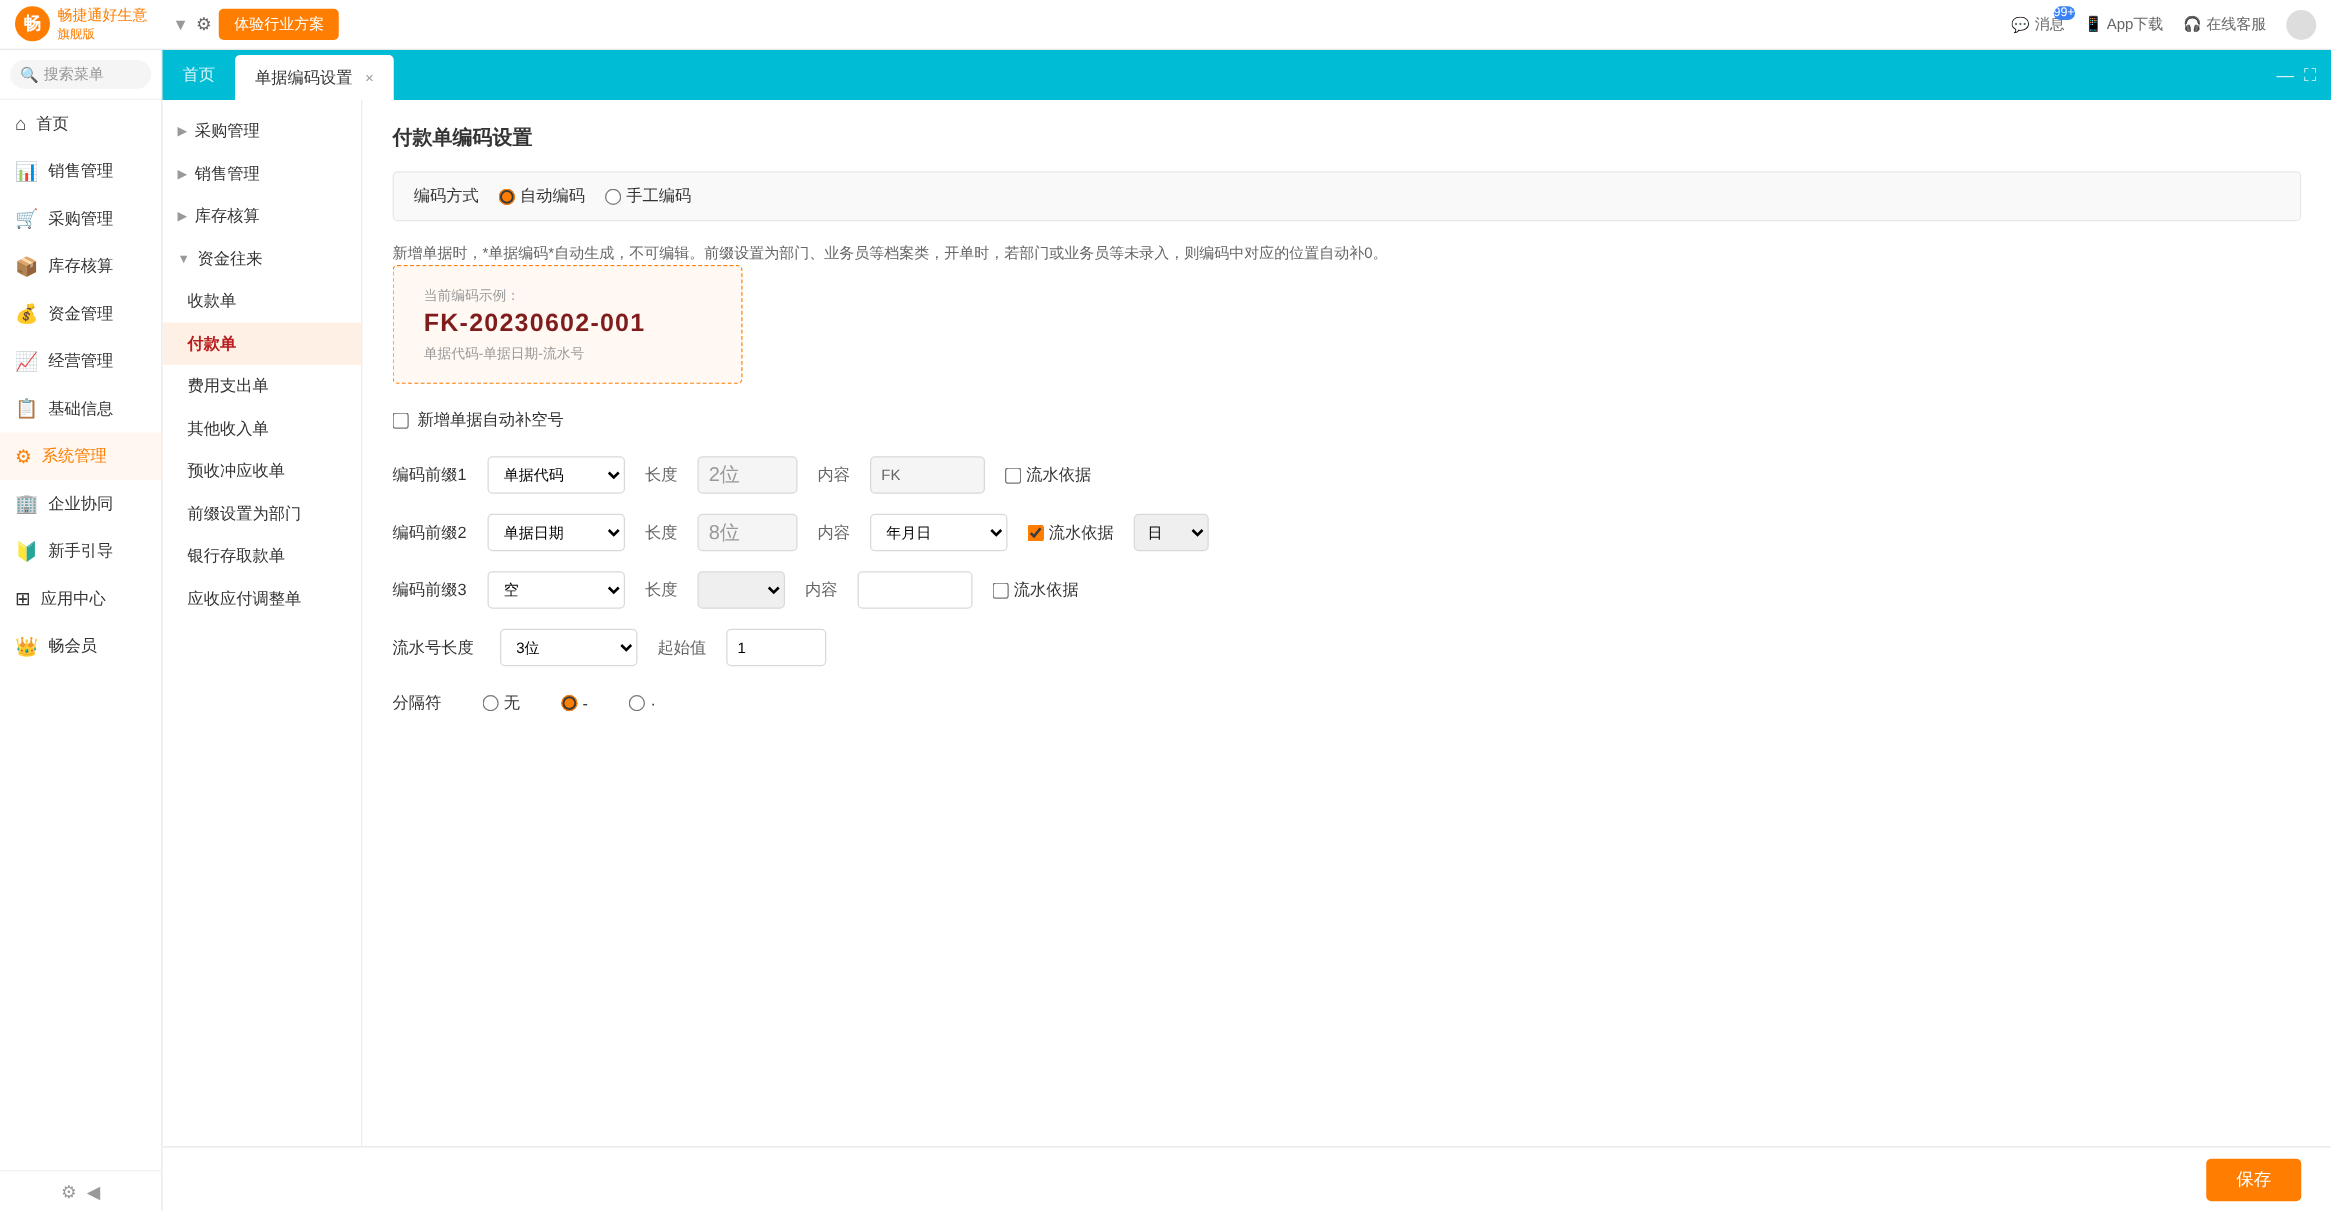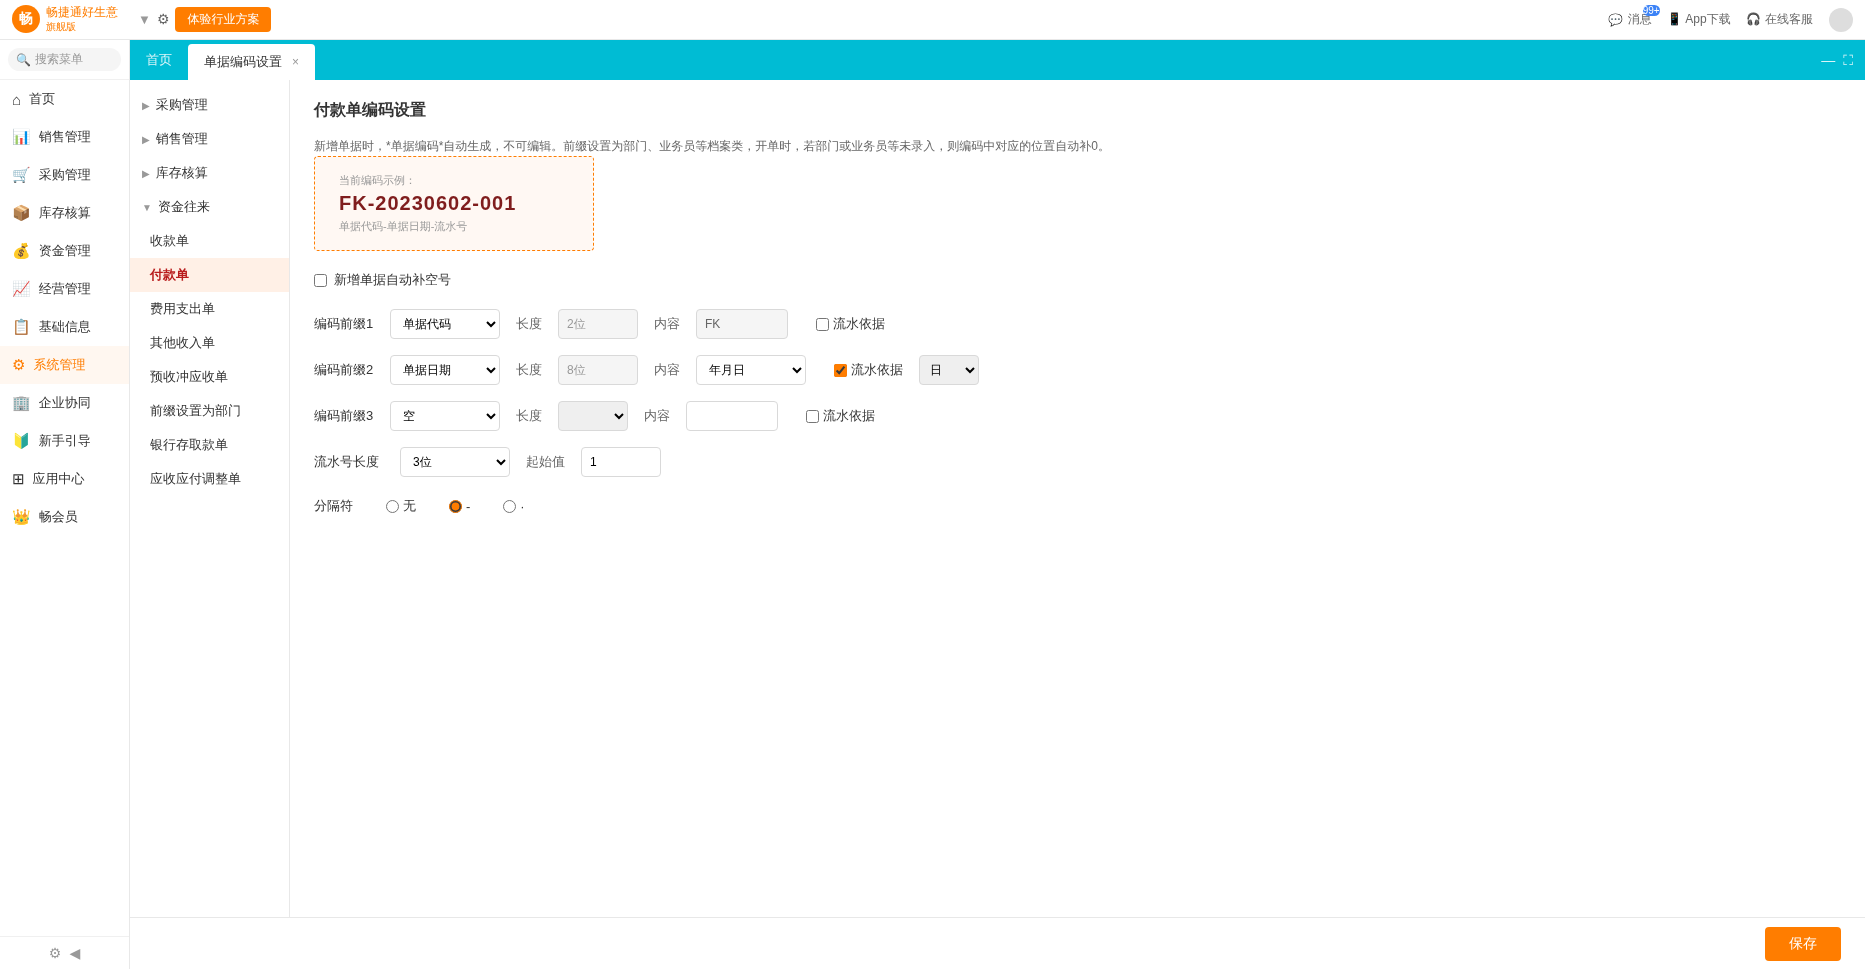--- a/index.html
+++ b/index.html
@@ -236,21 +236,21 @@
       font-size: 12px;
       background: #fff;
       appearance: auto;
     }
     .form-input-static {
       width: 80px;
       height: 30px;
       border: 1px solid #d9d9d9;
       border-radius: 4px;
       padding: 0 8px;
-      font-size: 12px;
+      font-size: 16px;
       background: #f5f5f5;
       color: #999;
       display: flex;
       align-items: center;
     }
     .field-label {
       font-size: 13px;
       color: #666;
       flex-shrink: 0;
     }
@@ -262,21 +262,20 @@
       padding: 0 8px;
       font-size: 12px;
       background: #f5f5f5;
       color: #666;
     }
     .checkbox-label {
       display: flex;
       align-items: center;
       gap: 4px;
       font-size: 13px;
-      margin-left: 12px;
     }
     .checkbox-label input[type=checkbox] { accent-color: #ff7d00; }
 
     
     .serial-row {
       display: flex;
       align-items: center;
       gap: 16px;
       margin-bottom: 20px;
     }
@@ -504,20 +503,31 @@
     </div>
     <div class="sub-sidebar-item">
       <span>应收应付调整单</span>
     </div>
   </div>
 
   <div class="main-content">
     <div class="page-title">付款单编码设置</div>
 
     
+    <div class="encode-method">
+      <span>编码方式</span>
+      <label class="radio-label">
+        <input type="radio" name="encode_method" checked="" style="">
+        <span>自动编码</span>
+      </label>
+      <label class="radio-label">
+        <input type="radio" name="encode_method" style="">
+        <span>手工编码</span>
+      </label>
+    </div>
 
     
     <div class="info-text">新增单据时，*单据编码*自动生成，不可编辑。前缀设置为部门、业务员等档案类，开单时，若部门或业务员等未录入，则编码中对应的位置自动补0。</div>
 
     
     <div class="code-preview">
       <div class="code-preview-title">当前编码示例：</div>
       <div class="code-preview-value">FK-20230602-001</div>
       <div class="code-preview-desc">单据代码-单据日期-流水号</div>
     </div>

